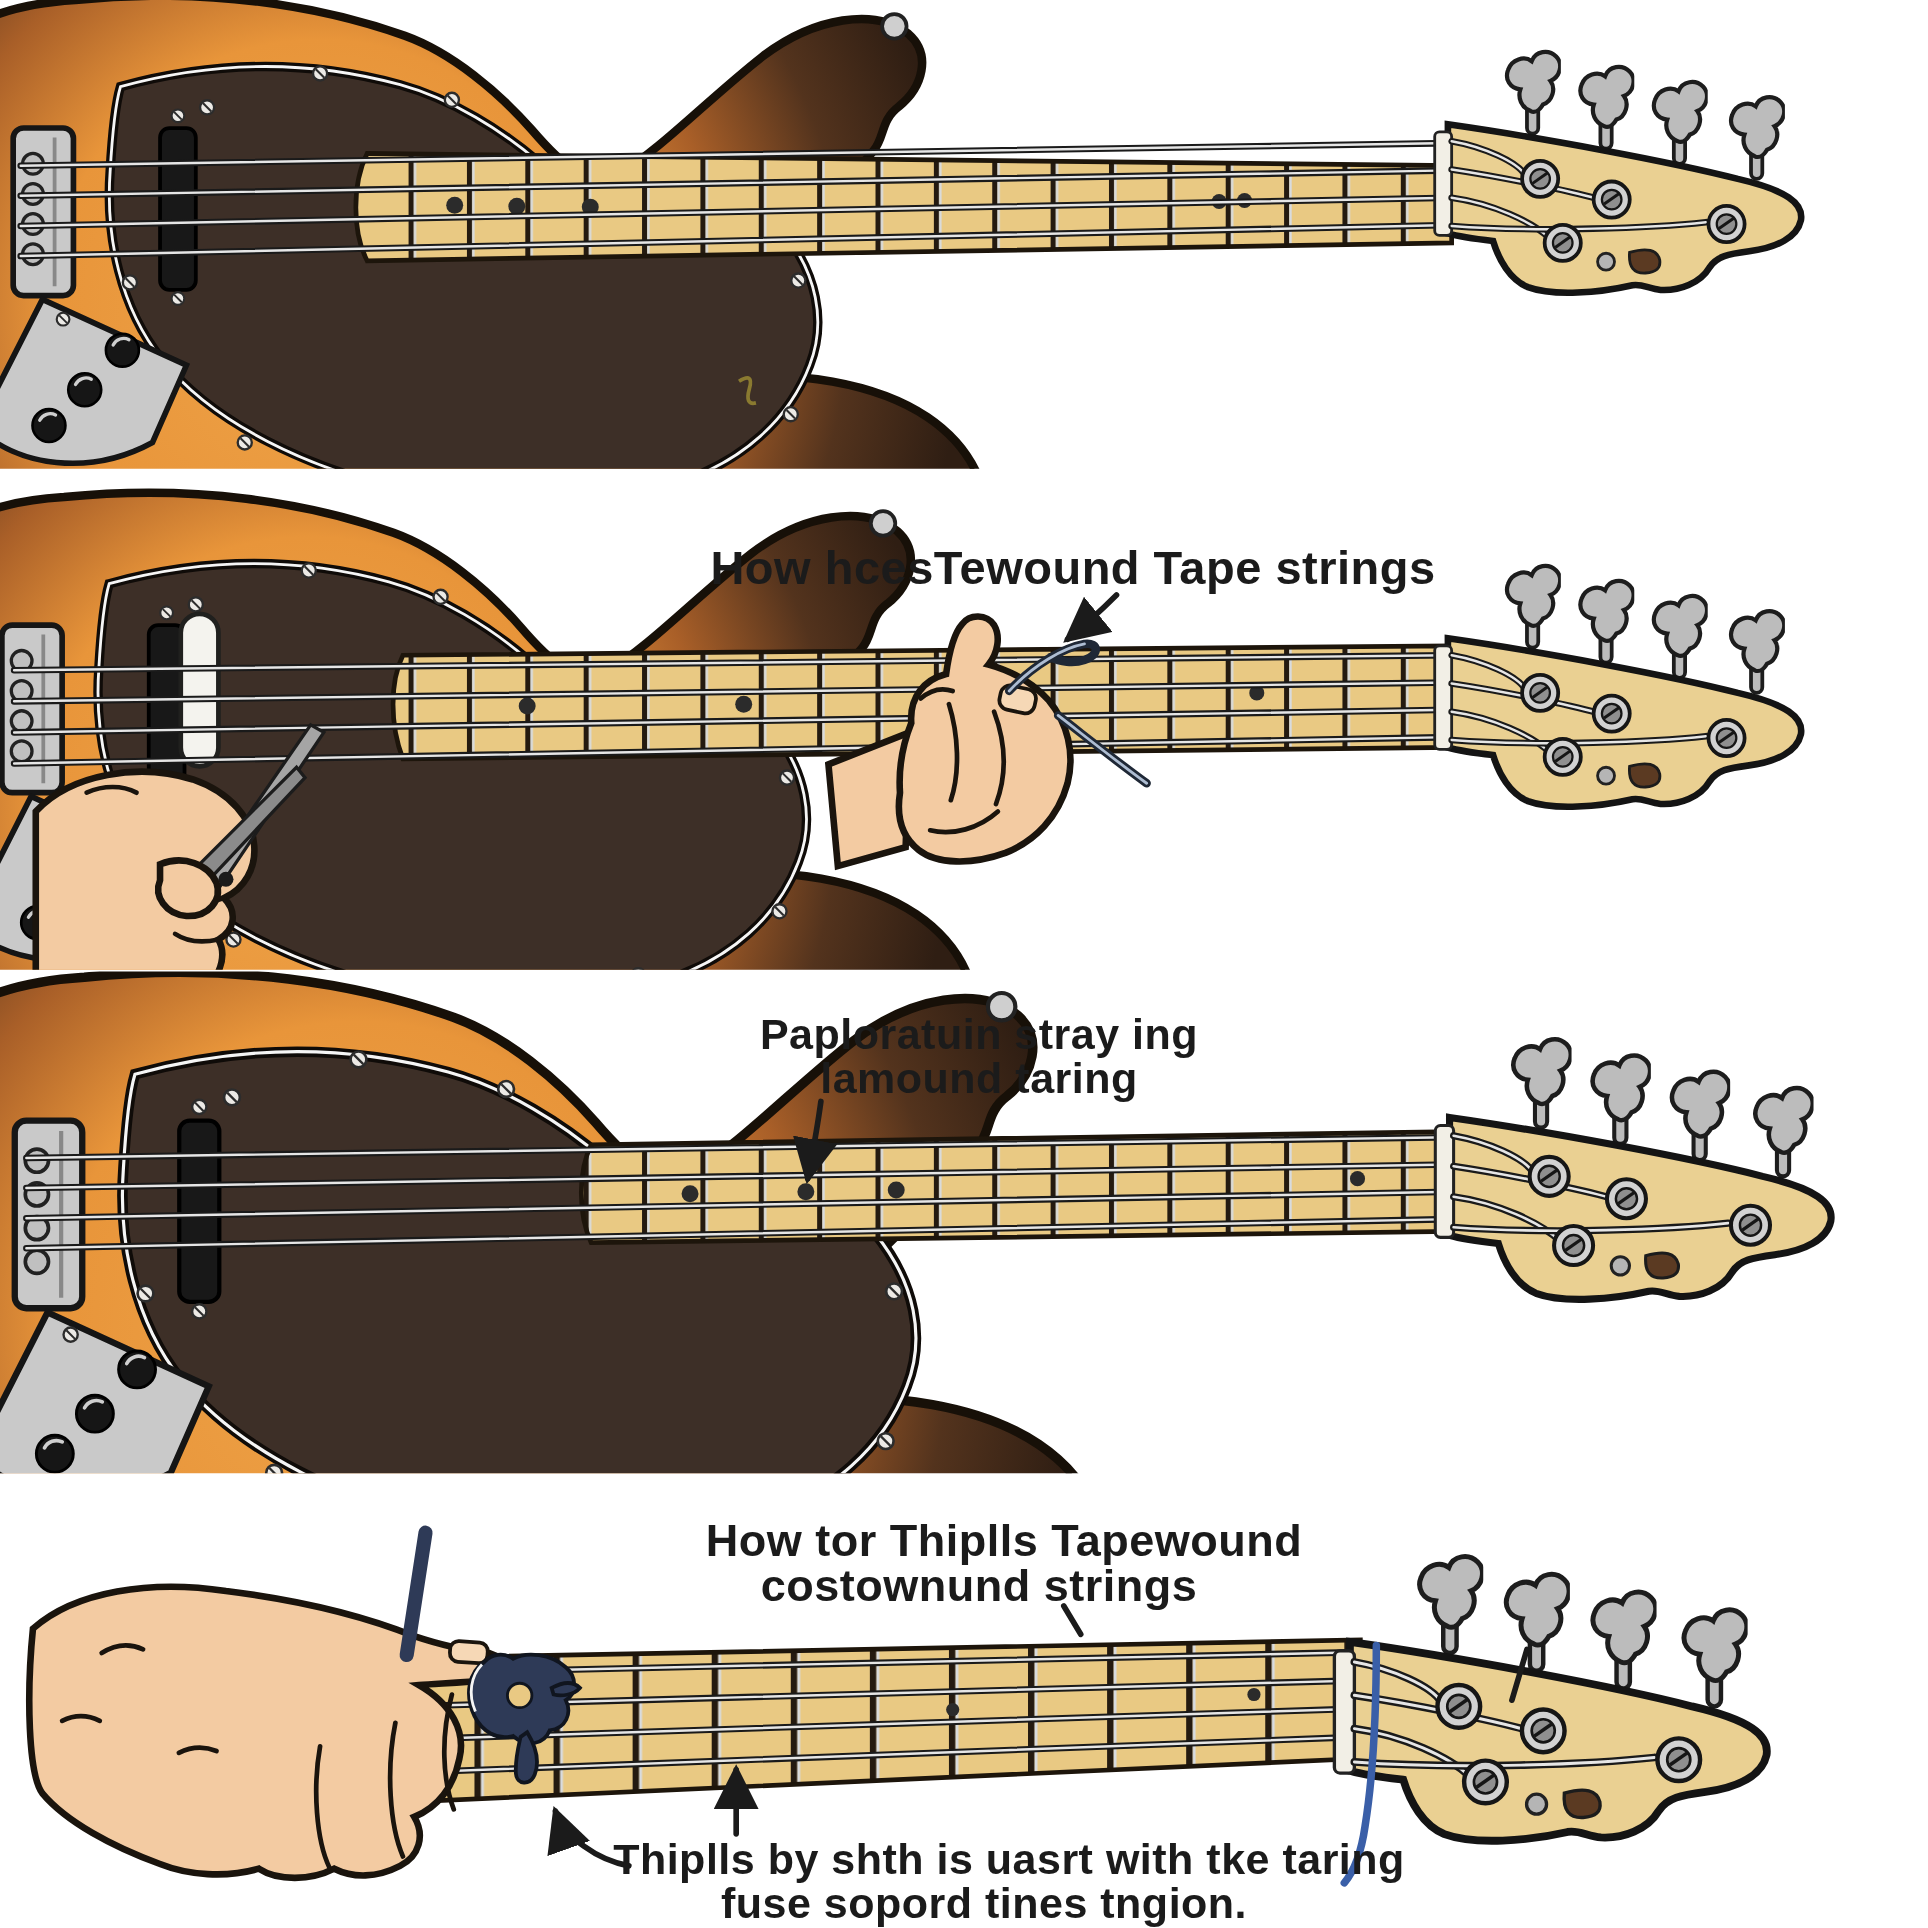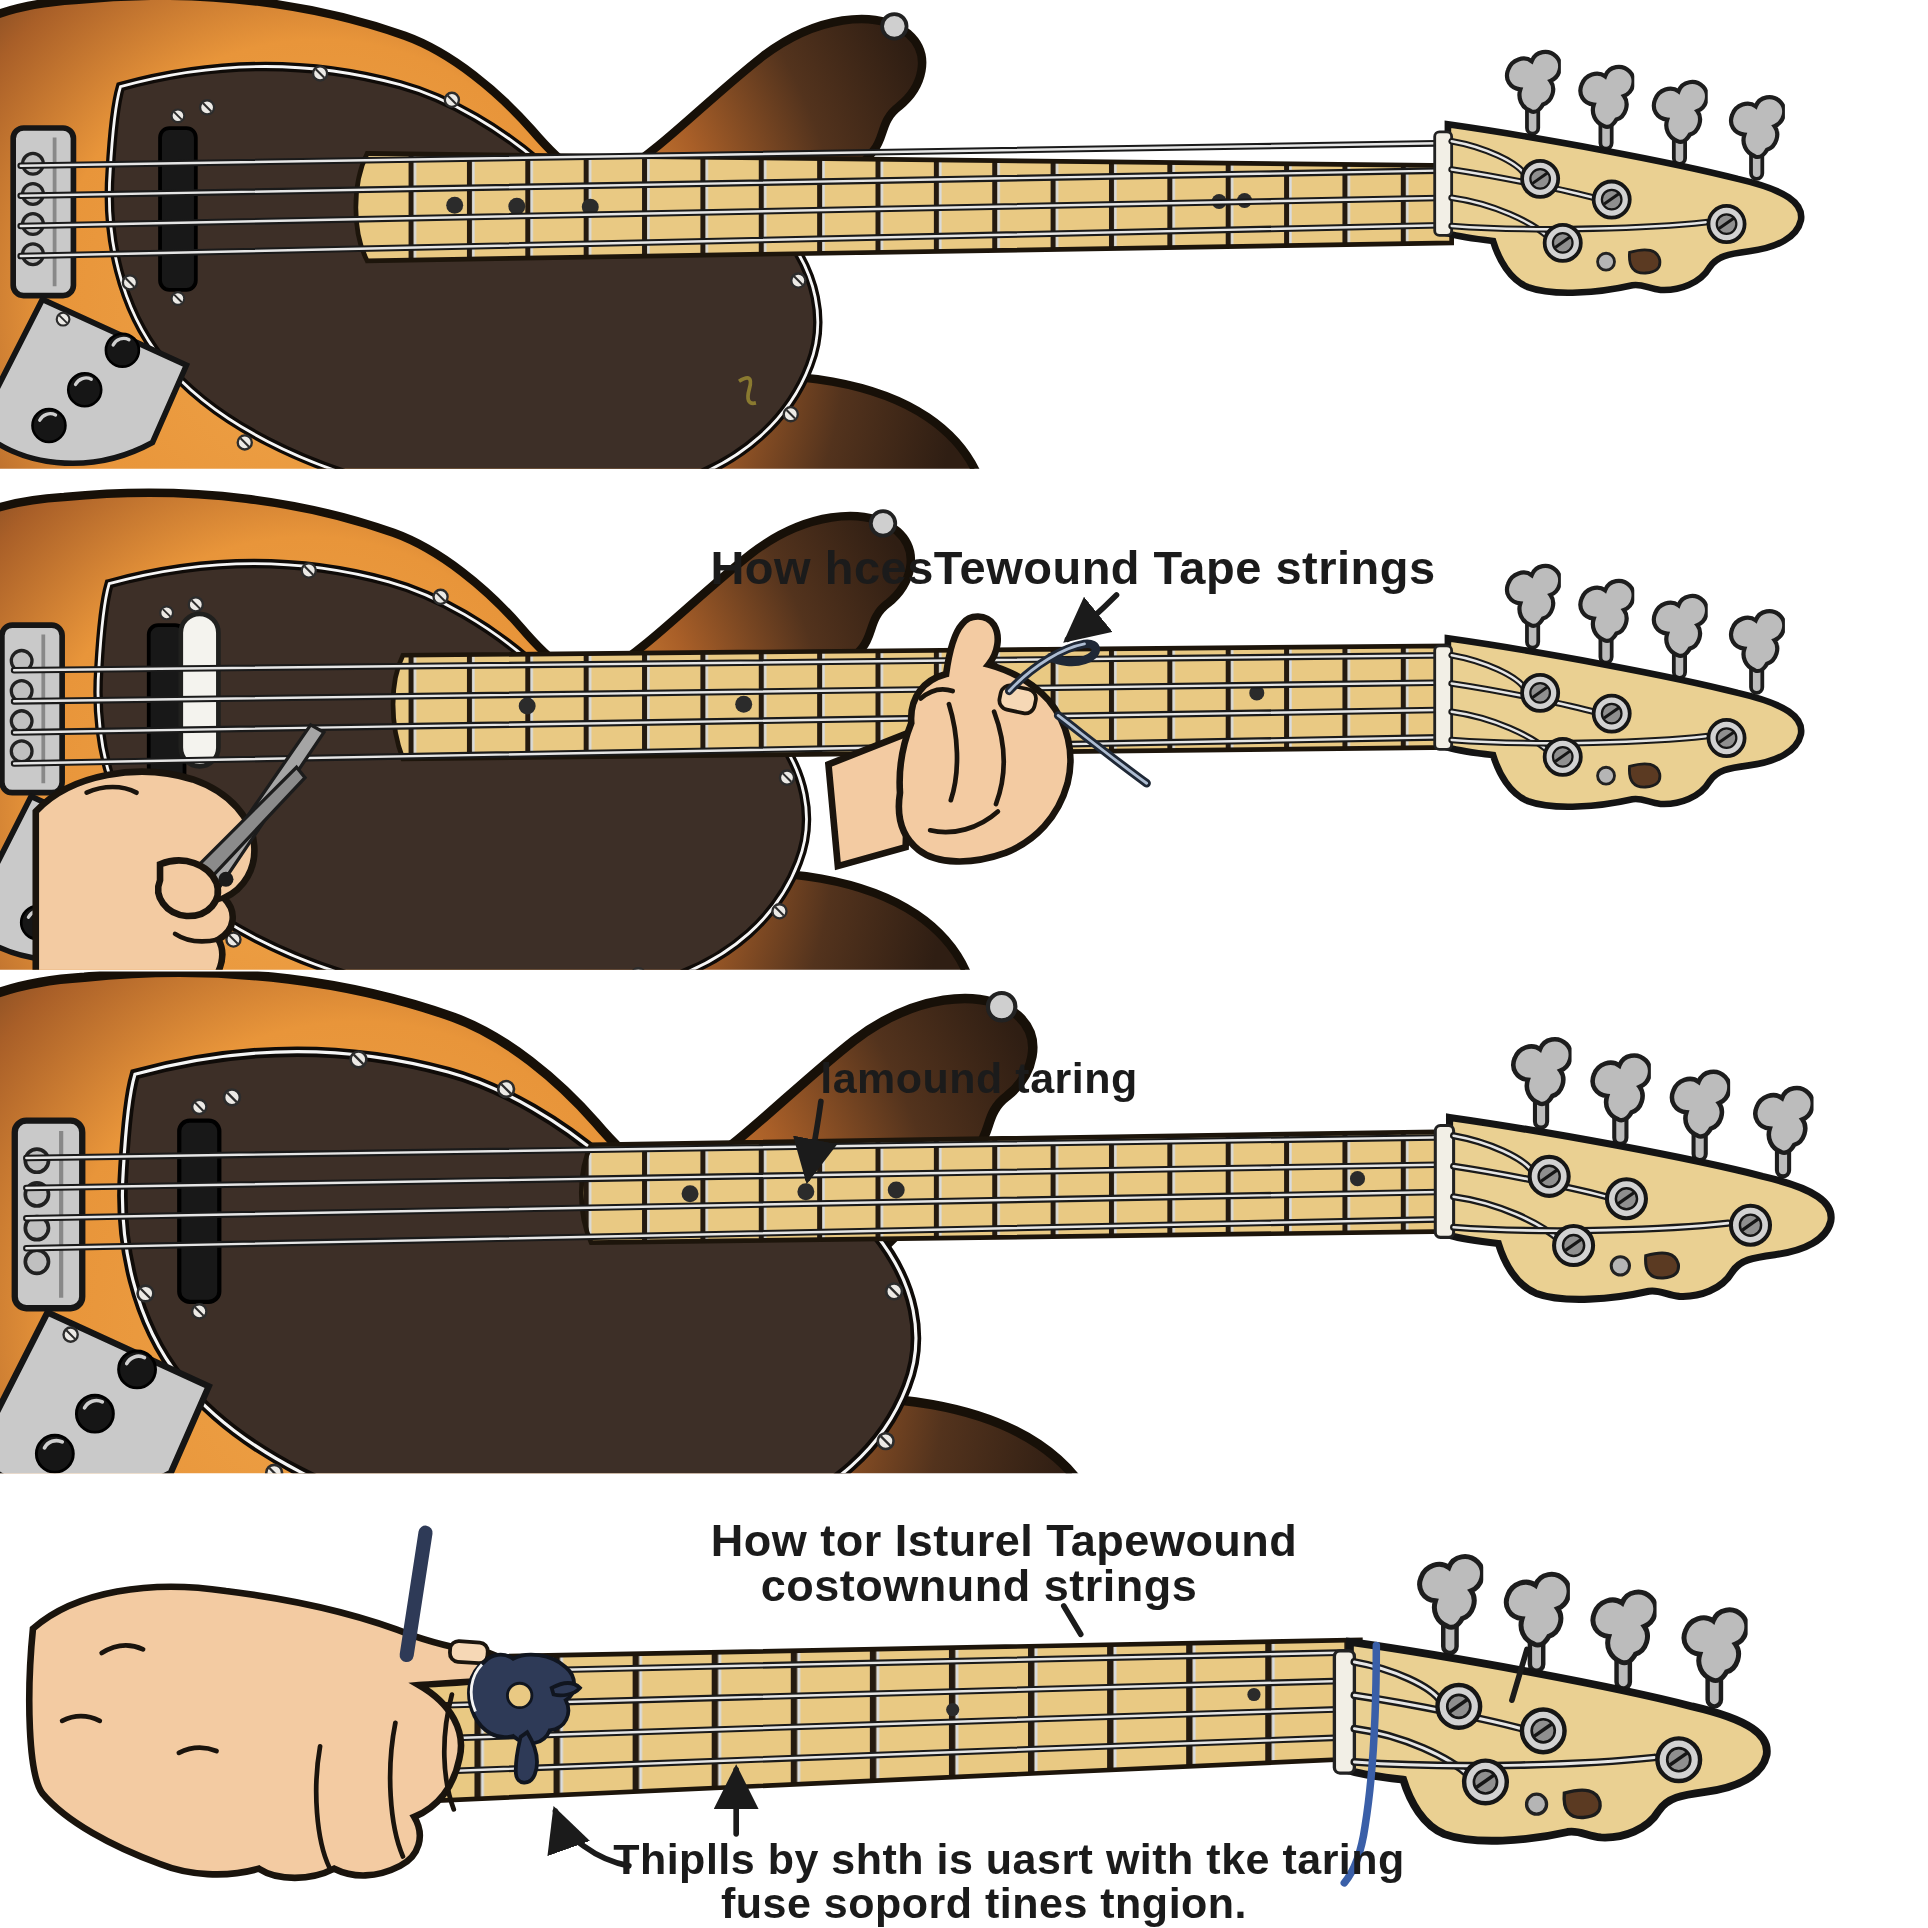--- a/index.html
+++ b/index.html
@@ -325,22 +325,23 @@
     </g>
 
     <path class="arrow" d="M668,1982 C635,1976 600,1952 590,1924" marker-end="url(#ah)"></path>
     <line class="arrow" x1="782" y1="1948" x2="782" y2="1880" marker-end="url(#ah)"></line>
     <line class="tick" x1="1130" y1="1706" x2="1148" y2="1736"></line>
   </g>
 </svg>
 
 <div class="lbl s50" style="left:1073px;top:544px">How hcesTewound Tape strings</div>
 
+<div class="lbl s46" style="left:979px;top:1013px">Paploratuin stray ing</div>
 <div class="lbl s46" style="left:979px;top:1057px">lamound taring</div>
 
-<div class="lbl s48" style="left:1004px;top:1518px">How tor Isturel Tapewound</div>
+<div class="lbl s48" style="left:1004px;top:1518px">How tor Thiplls Tapewound</div>
 <div class="lbl s48" style="left:979px;top:1563px">costownund strings</div>
 
 <div class="lbl s46" style="left:984px;top:1882px">fuse sopord tines tngion.</div>
 <div class="lbl s46" style="left:1009px;top:1838px">Thiplls by shth is uasrt with tke taring</div>
 
 </div>
 
 
 </body></html>

